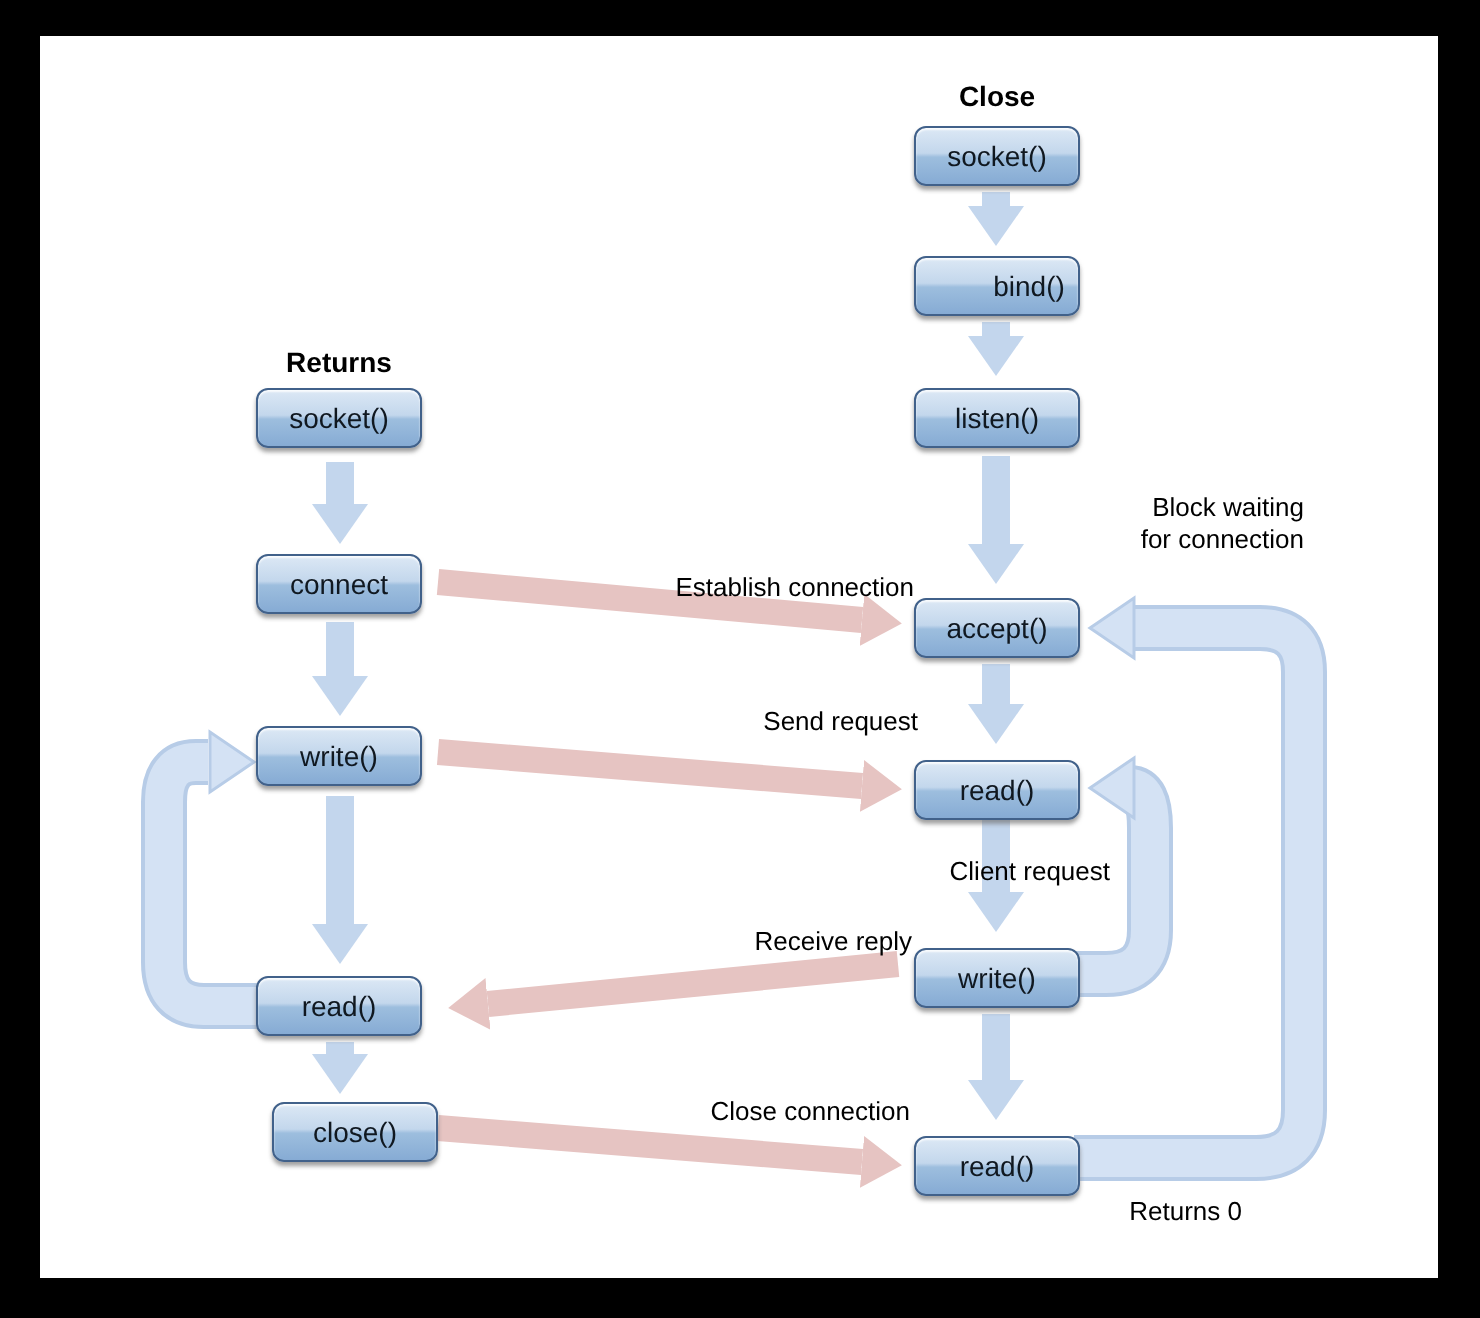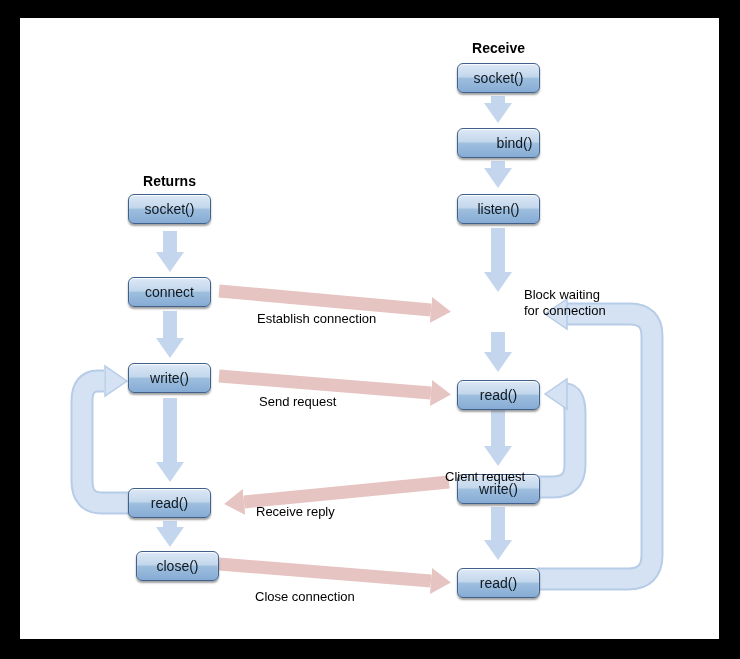--- a/index.html
+++ b/index.html
@@ -18,22 +18,22 @@
     border:1px solid #41618a;border-radius:6px;
     box-shadow:0 2px 2px rgba(110,110,110,.65), inset 0 1px 1px rgba(255,255,255,.85);
     display:flex;align-items:center;justify-content:center;
     font-size:14px;color:#101820;box-sizing:border-box;
   }
   .coltitle{
     position:absolute;width:83px;text-align:center;
     font-weight:bold;font-size:14px;color:#000;
   }
   .lbl{
-    position:absolute;font-size:13px;color:#000;text-align:left;
-    white-space:pre-line;line-height:1.25;margin-top:41px;
+    position:absolute;font-size:13px;color:#000;text-align:right;
+    white-space:pre-line;line-height:1.25;
   }
 </style>
 </head>
 <body>
 
 <div id="frame">
   <div id="canvas">
 
     <svg width="740" height="659" viewBox="0 0 740 659" style="left:-20px;top:-18px;">
       <defs>
@@ -75,36 +75,37 @@
       <line x1="498" y1="410" x2="498" y2="446" stroke="#c3d6ed" stroke-width="14" marker-end="url(#mBlue)"></line>
       <line x1="498" y1="507" x2="498" y2="540" stroke="#c3d6ed" stroke-width="14" marker-end="url(#mBlue)"></line>
 
       <line x1="219" y1="291" x2="431" y2="310" stroke="#e6c4c2" stroke-width="13" marker-end="url(#mPink)"></line>
       <line x1="219" y1="376" x2="431" y2="393" stroke="#e6c4c2" stroke-width="13" marker-end="url(#mPink)"></line>
       <line x1="449" y1="482" x2="244" y2="502" stroke="#e6c4c2" stroke-width="13" marker-end="url(#mPink)"></line>
       <line x1="219" y1="564" x2="431" y2="581" stroke="#e6c4c2" stroke-width="13" marker-end="url(#mPink)"></line>
     </svg>
 
     <div class="coltitle" style="left:108px;top:155px;">Returns</div>
-    <div class="coltitle" style="left:437px;top:22px;">Receive</div>
+    <div class="coltitle" style="left:437px;top:22px;">Close</div>
 
     <div class="node" style="left:108px;top:176px;">socket()</div>
     <div class="node" style="left:108px;top:259px;">connect</div>
     <div class="node" style="left:108px;top:345px;">write()</div>
     <div class="node" style="left:108px;top:470px;">read()</div>
     <div class="node" style="left:116px;top:533px;">close()</div>
 
     <div class="node" style="left:437px;top:45px;">socket()</div>
     <div class="node" style="left:437px;top:110px;padding-left:32px;">bind()</div>
     <div class="node" style="left:437px;top:176px;">listen()</div>
+    <div class="node" style="left:437px;top:281px;">accept()</div>
     <div class="node" style="left:437px;top:362px;">read()</div>
     <div class="node" style="left:437px;top:456px;">write()</div>
     <div class="node" style="left:437px;top:550px;">read()</div>
 
-    <div class="lbl" style="left:237px;top:252px;width:200px;">Establish connection</div>
+    <div class="lbl" style="left:237px;top:268px;width:200px;">Establish connection</div>
     <div class="lbl" style="left:239px;top:335px;width:200px;">Send request</div>
     <div class="lbl" style="left:236px;top:445px;width:200px;">Receive reply</div>
     <div class="lbl" style="left:235px;top:530px;width:200px;">Close connection</div>
 
     <div class="lbl" style="left:504px;top:228px;width:128px;">Block waiting
 for connection</div>
     <div class="lbl" style="left:425px;top:410px;width:110px;">Client request</div>
     <div class="lbl" style="left:511px;top:580px;width:90px;">Returns 0</div>
 
   </div>

